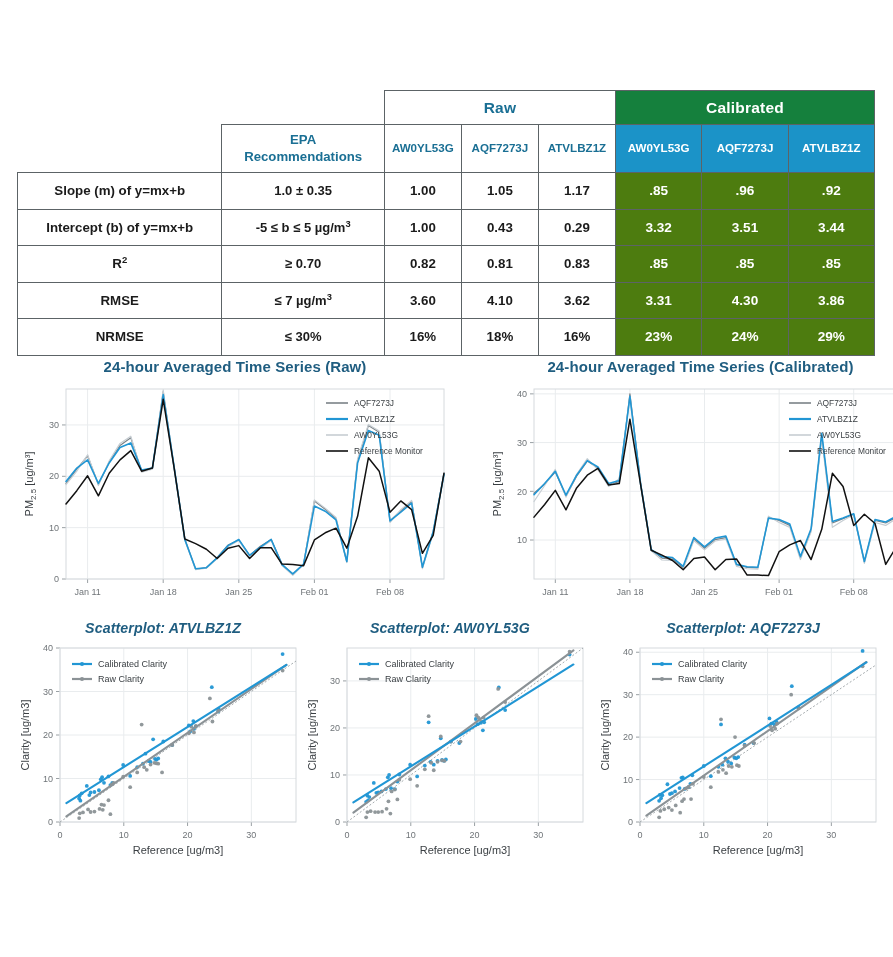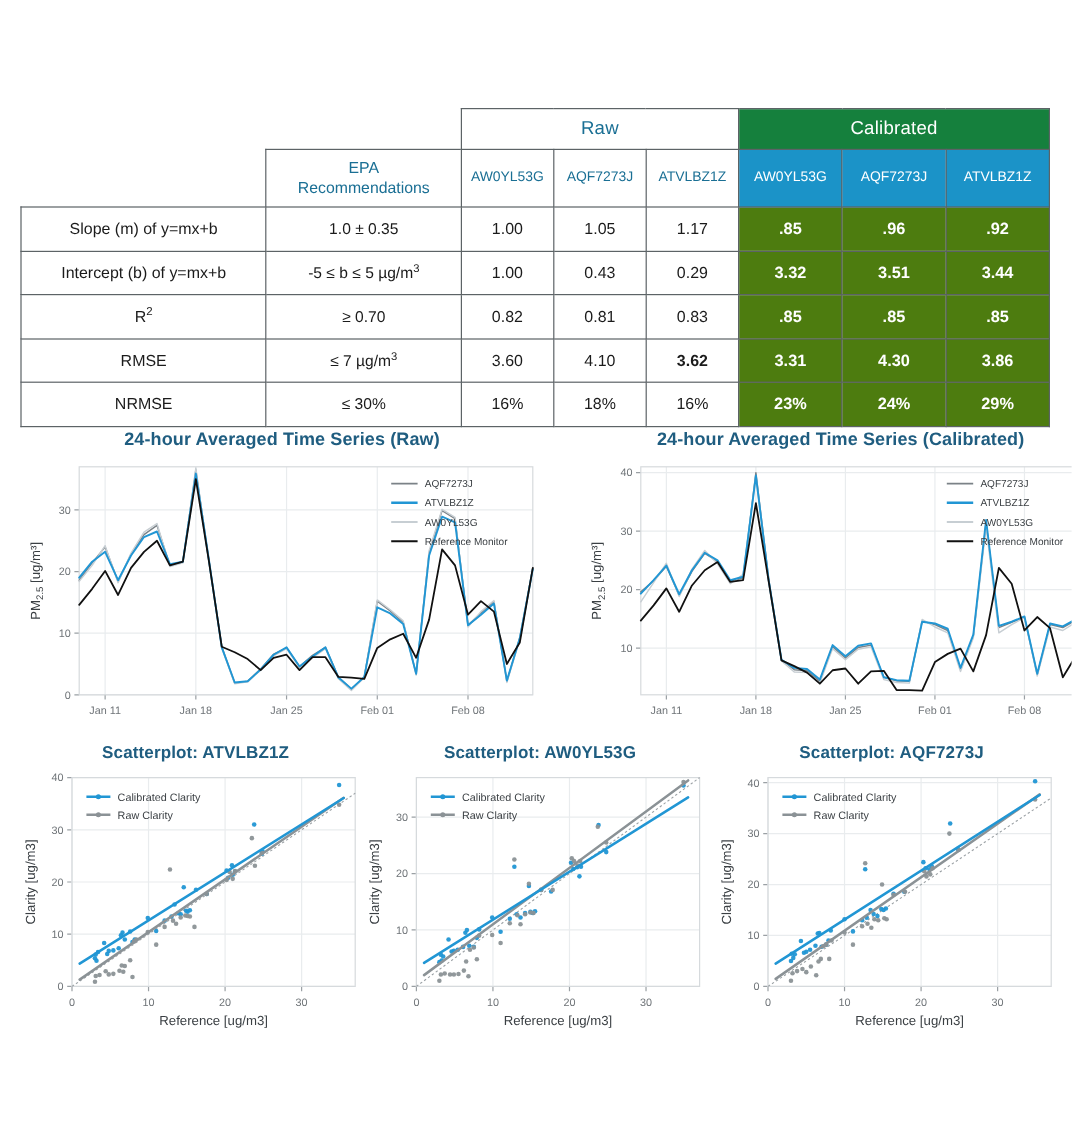--- a/index.html
+++ b/index.html
@@ -28,21 +28,21 @@
   table.perf col.c-label  { width: 199px; }
   table.perf col.c-epa    { width: 158px; }
   table.perf col.c-raw    { width: 75px; }
   table.perf col.c-cal    { width: 84px; }
 
   table.perf td, table.perf th {
     border: 1.3px solid #5c6366;
     padding: 0;
     text-align: center;
     vertical-align: middle;
-    font-weight: normal;
+    font-weight: bold;
   }
   td.blank, th.blank {
     border: none !important;
     background: #ffffff;
   }
   th.grp {
     height: 34px;
     color: #1a6f94;
     font-size: 15.5px;
     font-weight: bold;
@@ -104,21 +104,21 @@
   
   #ts-left  { position: absolute; left: 20px;  top: 358px; width: 430px; height: 255px; }
   #ts-right { position: absolute; left: 488px; top: 358px; width: 425px; height: 255px; }
   #ts-left .chart-title, #ts-right .chart-title { font-size: 15px; margin: 0 0 6px 0; }
 
   
   .scatter-block { position: absolute; top: 620px; height: 250px; }
   #sc-1 { left: 18px;  width: 290px; }
   #sc-2 { left: 305px; width: 290px; }
   #sc-3 { left: 598px; width: 290px; }
-  .scatter-block .chart-title { font-size: 14.2px; margin: 0 0 4px 0; }
+  .scatter-block .chart-title { font-size: 14.2px; margin: 0 0 4px 0; font-style: italic; }
 </style>
 </head>
 <body>
 
 <div id="page">
 
   <div id="perf-table">
     <table class="perf">
       <colgroup>
         <col class="c-label">

